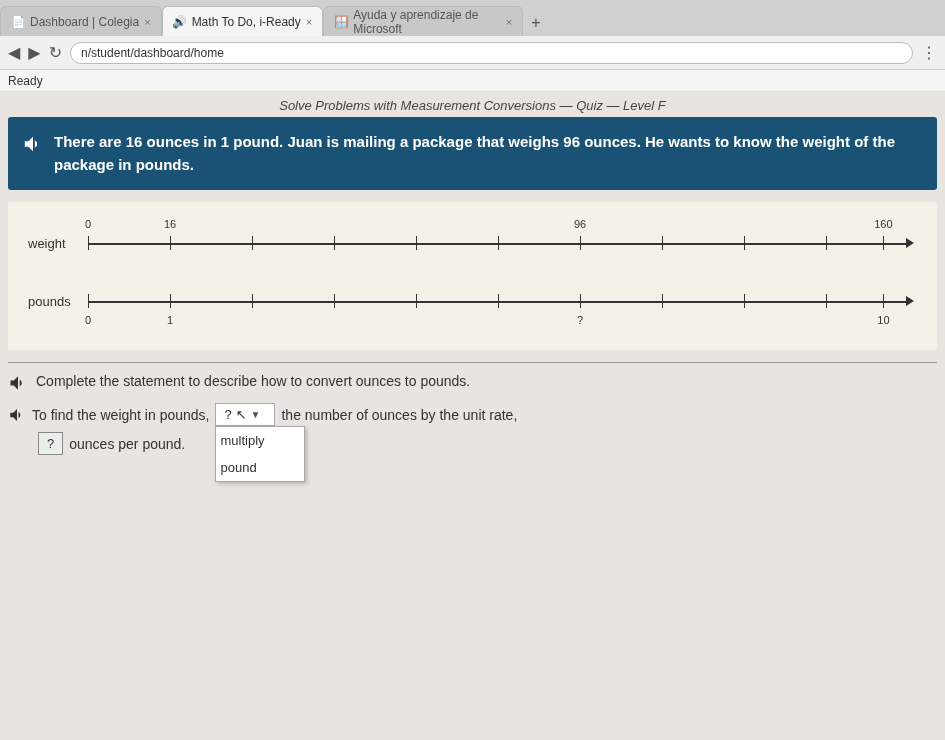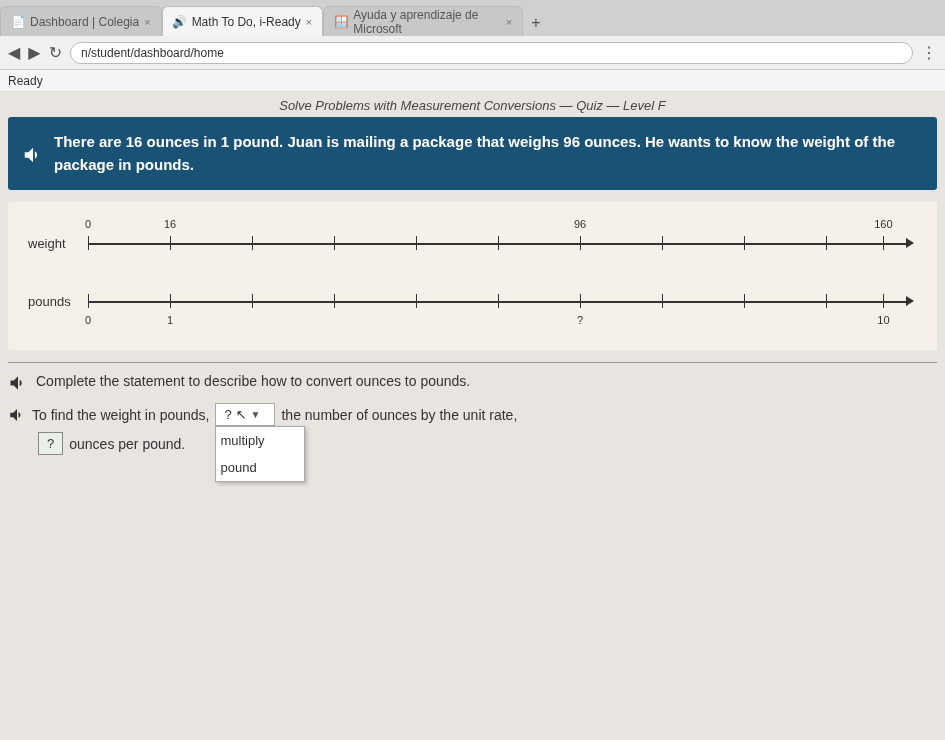--- a/index.html
+++ b/index.html
@@ -122,21 +122,21 @@
       padding: 6px 16px 4px;
       font-style: italic;
     }
 
     
     .question-banner {
       background: #1a5276;
       color: white;
       padding: 14px 18px 14px 14px;
       display: flex;
-      align-items: center;
+      align-items: flex-start;
       gap: 10px;
       margin: 0 8px;
       border-radius: 3px;
     }
 
     .speaker-icon {
       width: 22px;
       height: 22px;
       flex-shrink: 0;
       margin-top: 2px;

